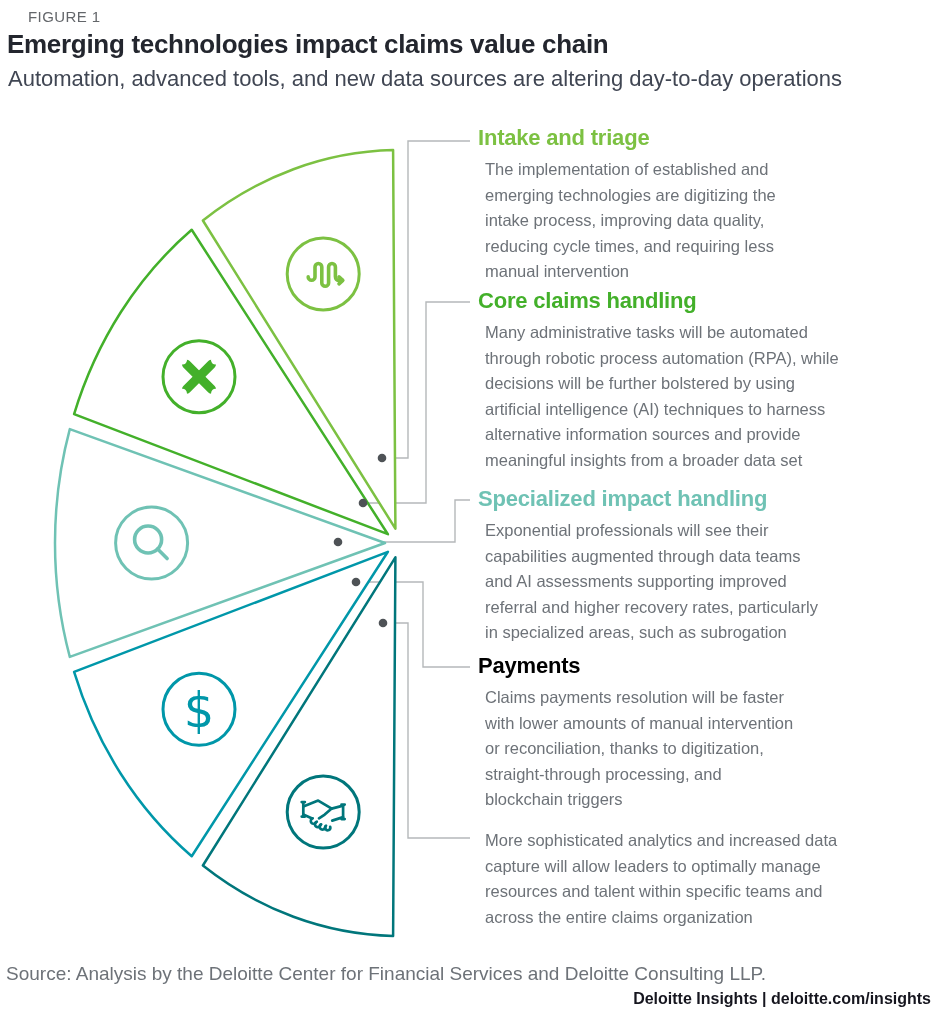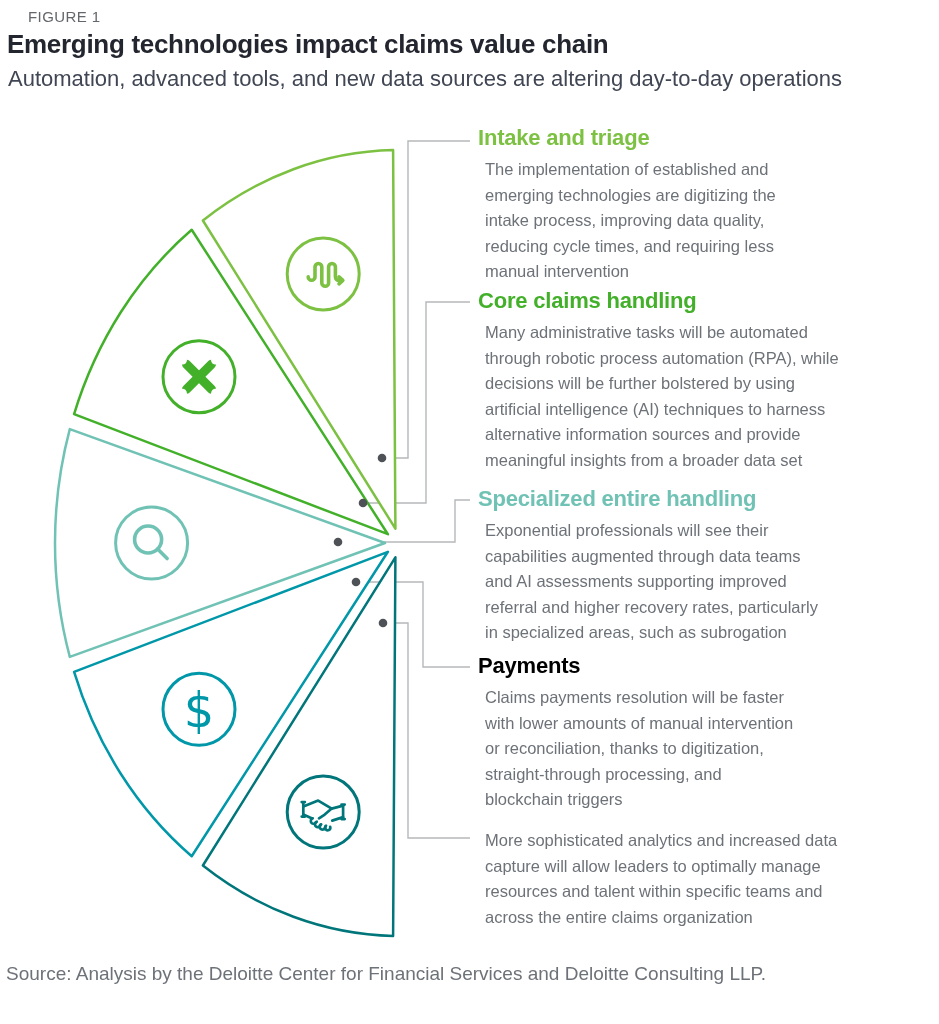--- a/index.html
+++ b/index.html
@@ -89,21 +89,21 @@
   </div>
   <div class="sec sec1">
     <div class="sec-h" style="color: rgb(124, 193, 66);">Intake and triage</div>
     <div class="sec-b">The implementation of established and
 emerging technologies are digitizing the
 intake process, improving data quality,
 reducing cycle times, and requiring less
 manual intervention</div>
   </div>
   <div class="sec sec3">
-    <div class="sec-h" style="color: rgb(111, 194, 180);">Specialized entire handling</div>
+    <div class="sec-h" style="color: rgb(111, 194, 180);">Specialized impact handling</div>
     <div class="sec-b">Exponential professionals will see their
 capabilities augmented through data teams
 and AI assessments supporting improved
 referral and higher recovery rates, particularly
 in specialized areas, such as subrogation</div>
   </div>
   <div class="sec sec4">
     <div class="sec-h" style="color: #000000;">Payments</div>
     <div class="sec-b">Claims payments resolution will be faster
 with lower amounts of manual intervention
@@ -112,14 +112,15 @@
 blockchain triggers</div>
   </div>
   <div class="sec sec5">
     <div class="sec-b">More sophisticated analytics and increased data
 capture will allow leaders to optimally manage
 resources and talent within specific teams and
 across the entire claims organization</div>
   </div>
 
   <div class="source-line">Source: Analysis by the Deloitte Center for Financial Services and Deloitte Consulting LLP.</div>
+  <div class="brand-line">Deloitte Insights | deloitte.com/insights</div>
 
 </div>
 
 </body></html>

